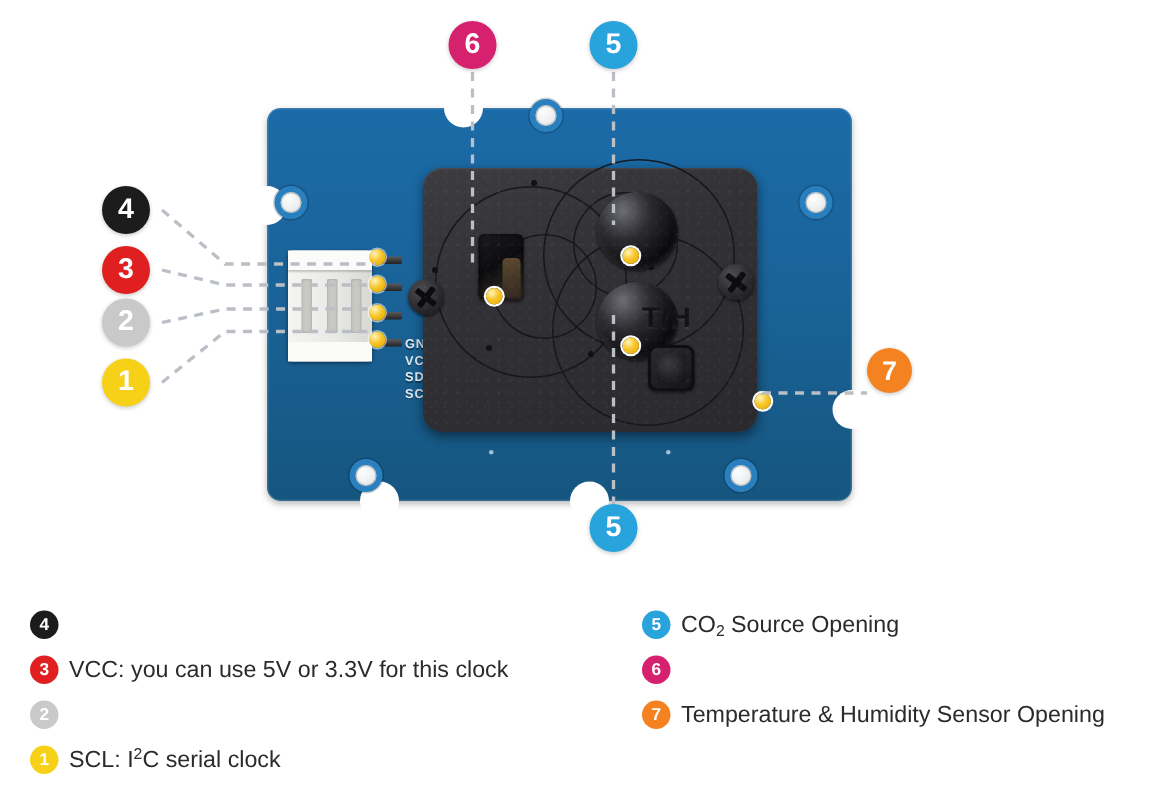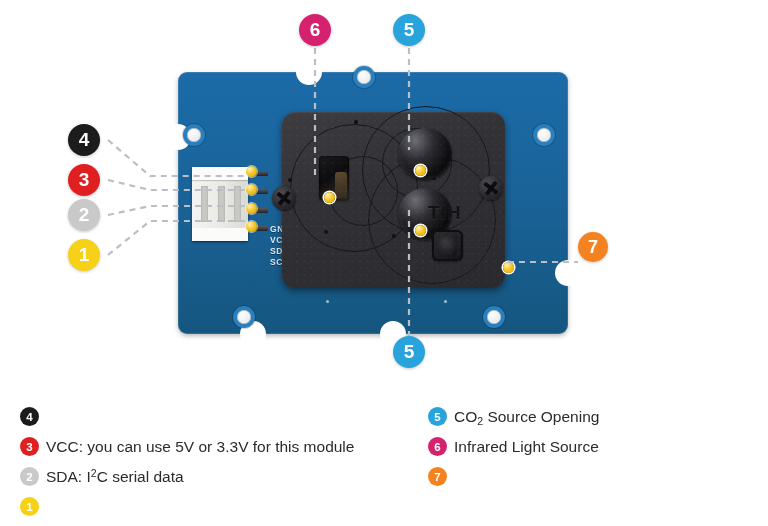--- a/index.html
+++ b/index.html
@@ -284,39 +284,39 @@
   <div class="marker m-mid" style="left:578px; top:232px; background:#f58220;">7</div>
 
   <div class="legend">
 
     <div class="legend-col" style="left:20px;">
       <div class="legend-row">
         <div class="bullet" style="background:#1c1c1c;">4</div>
       </div>
       <div class="legend-row">
         <div class="bullet" style="background:#e02020;">3</div>
-        <div class="legend-text">VCC: you can use 5V or 3.3V for this module</div>
+        <div class="legend-text">VCC: you can use 5V or 3.3V for this clock</div>
       </div>
       <div class="legend-row">
         <div class="bullet" style="background:#c9c9c9;">2</div>
-        <div class="legend-text"><span>SDA: I</span><sup>2</sup><span>C serial data</span></div>
       </div>
       <div class="legend-row">
         <div class="bullet" style="background:#f7d117;">1</div>
+        <div class="legend-text"><span>SCL:  I</span><sup>2</sup><span>C serial clock</span></div>
       </div>
     </div>
 
     <div class="legend-col" style="left:428px;">
       <div class="legend-row">
         <div class="bullet" style="background:#29a3dc;">5</div>
         <div class="legend-text"><span>CO</span><sub>2</sub><span> Source Opening</span></div>
       </div>
       <div class="legend-row">
         <div class="bullet" style="background:#d6216f;">6</div>
-        <div class="legend-text">Infrared Light Source</div>
       </div>
       <div class="legend-row">
         <div class="bullet" style="background:#f58220;">7</div>
+        <div class="legend-text">Temperature &amp; Humidity Sensor Opening</div>
       </div>
     </div>
 
   </div>
 </div>
 
 </body></html>

